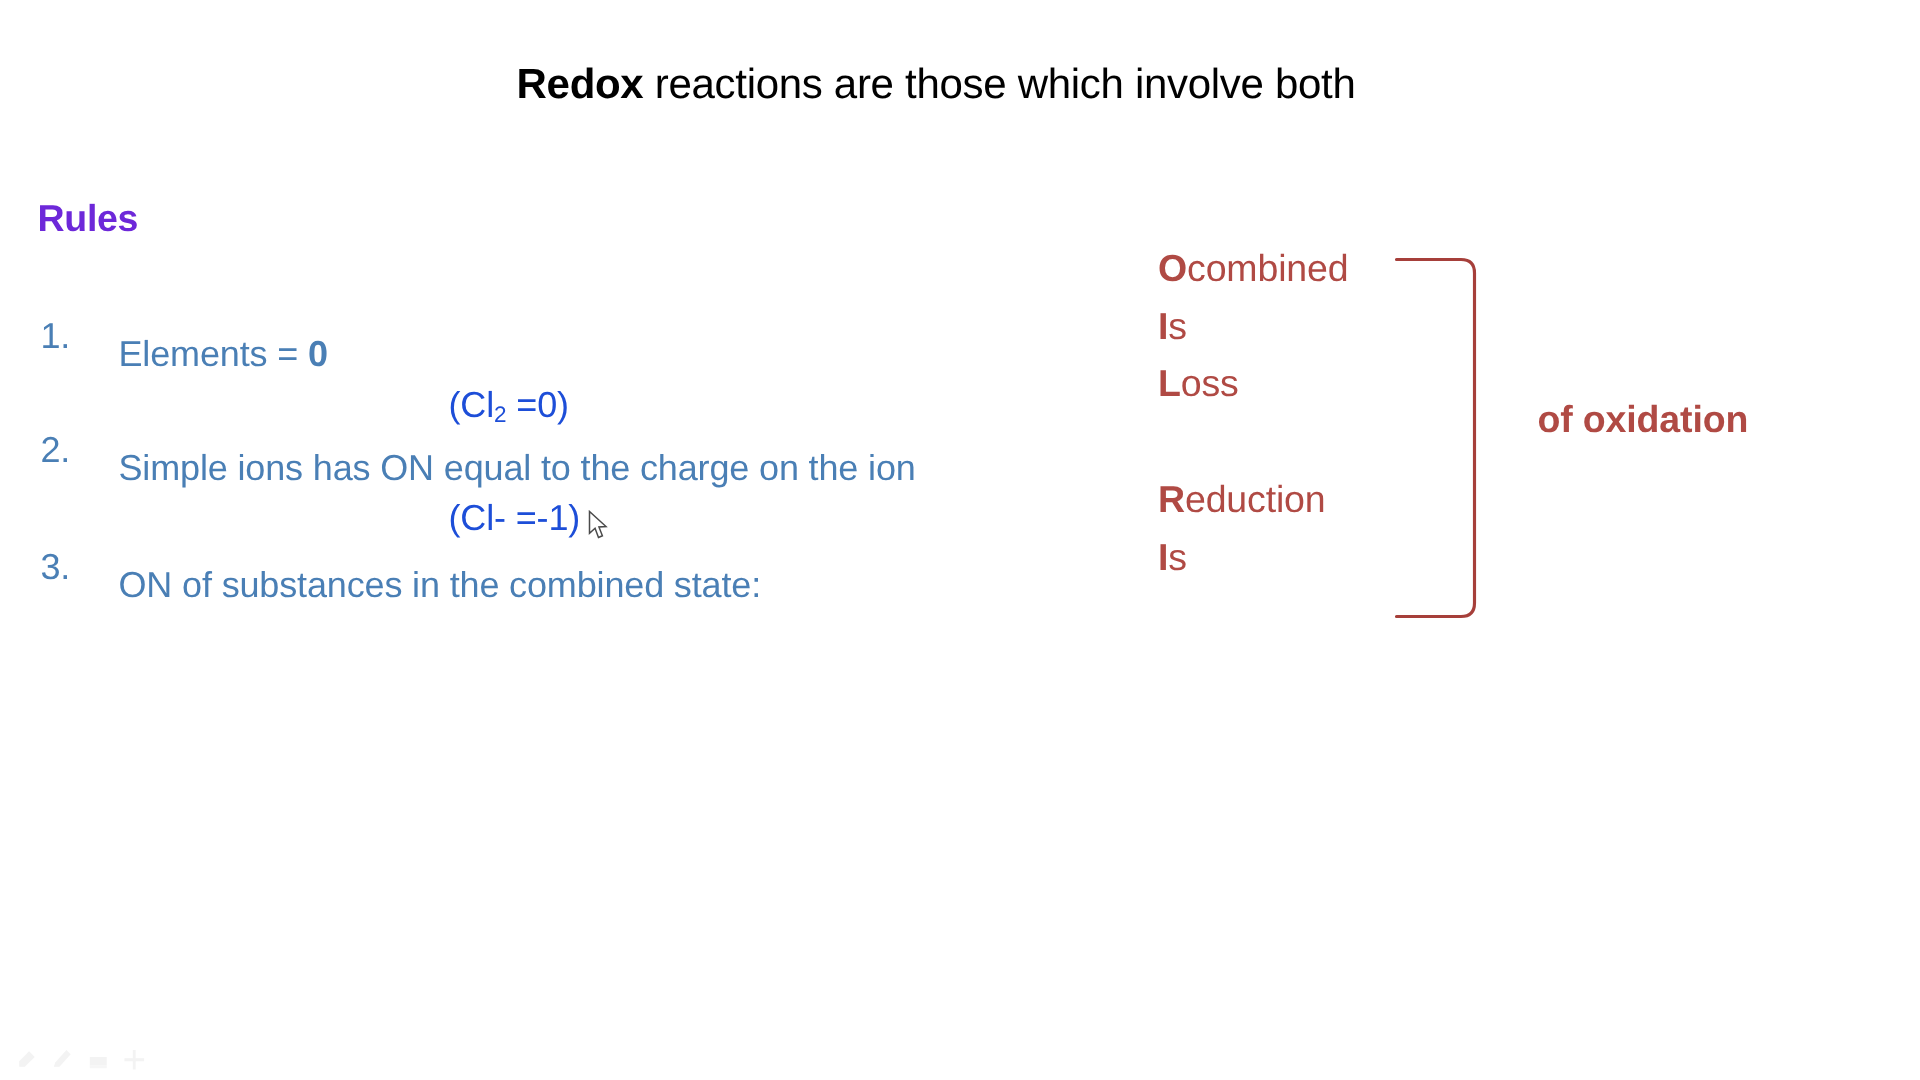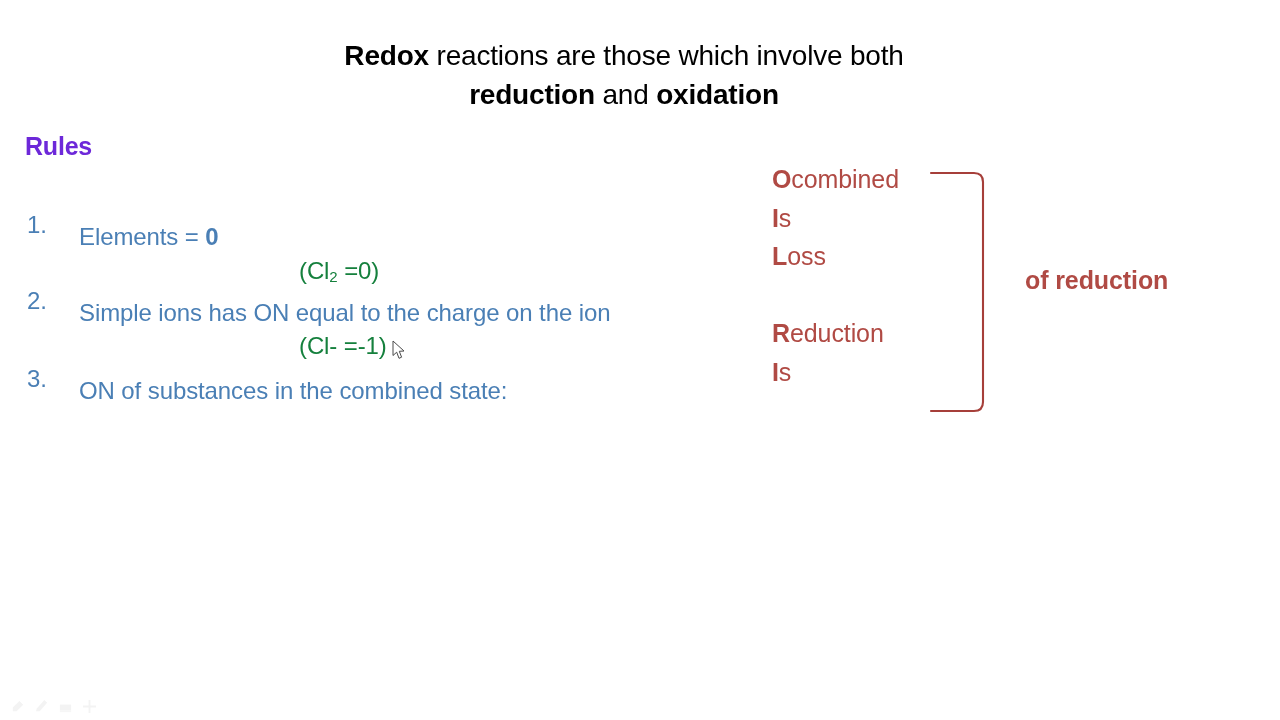--- a/index.html
+++ b/index.html
@@ -66,21 +66,21 @@
   }
   .rule-text .bold0 { font-weight: 700; }
 
   #rule-1 { left: 27px; top: 210px; }
   #rule-2 { left: 27px; top: 286px; }
   #rule-3 { left: 27px; top: 364px; }
 
   
   .paren-example {
     position: absolute;
-    color: #15803d;
+    color: #1d4ed8;
     font-size: 24px;
     line-height: 30px;
     letter-spacing: -0.1px;
     white-space: nowrap;
   }
   #example-cl2 { left: 299px; top: 256px; }
   #example-clminus { left: 299px; top: 331px; }
   .paren-example sub {
     font-size: 15px;
     vertical-align: baseline;
@@ -149,21 +149,20 @@
     display: block;
   }
 </style>
 </head>
 <body>
 
 <div id="slide">
 
   <div id="title-block">
     <div><span class="b">Redox</span><span> reactions are those which involve both</span></div>
-    <div><span class="b">reduction</span><span> and </span><span class="b">oxidation</span></div>
   </div>
 
   <div id="rules-heading">Rules</div>
 
   <div class="rule-row" id="rule-1">
     <span class="rule-num">1.</span>
     <span class="rule-text"><span>Elements = </span><span class="bold0">0</span></span>
   </div>
 
   <div class="paren-example" id="example-cl2"><span>(Cl</span><sub>2</sub><span> =0)</span></div>
@@ -186,21 +185,21 @@
     <div class="mline"><span class="cap">L</span><span>oss</span></div>
     <div class="spacer"></div>
     <div class="mline"><span class="cap">R</span><span>eduction</span></div>
     <div class="mline"><span class="cap">I</span><span>s</span></div>
   </div>
 
   <svg id="bracket" viewBox="0 0 62 248">
     <path d="M 3 5 L 46 5 Q 55 5 55 14 L 55 234 Q 55 243 46 243 L 3 243" fill="none" stroke="#A63F3A" stroke-width="2.1" stroke-linecap="round"></path>
   </svg>
 
-  <div id="of-electrons">of reduction</div>
+  <div id="of-electrons">of oxidation</div>
 
   <svg id="cursor" viewBox="0 0 14 20">
     <path d="M 1 1 L 1 15.5 L 4.7 12.2 L 7 18.3 L 9.6 17.2 L 7.3 11.3 L 12 11 Z" fill="#ffffff" stroke="#4a4a4a" stroke-width="1"></path>
   </svg>
 
   <div id="bottom-toolbar">
     <svg class="tool-icon" viewBox="0 0 16 16">
       <path d="M3 13 L3 9 L10 2 L14 6 L7 13 Z" fill="#2b2b2b"></path>
     </svg>
     <svg class="tool-icon" viewBox="0 0 16 16">

